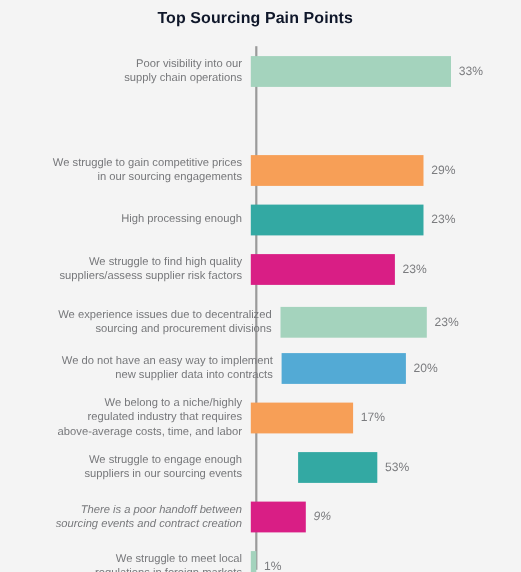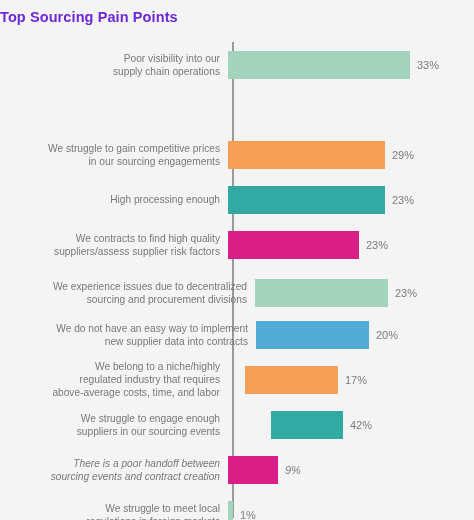--- a/index.html
+++ b/index.html
@@ -20,24 +20,24 @@
     height: 520px;
     background: #f4f4f4;
     box-sizing: border-box;
   }
 
   #chart-title {
     position: absolute;
     top: 9px;
     left: 0;
     width: 464px;
-    text-align: left;
+    text-align: center;
     font-size: 14.5px;
     font-weight: bold;
-    color: #6d28d9;
+    color: #0f172a;
     letter-spacing: 0.1px;
   }
 
   
   #plot-area {
     position: absolute;
     top: 40px;
     left: 0;
     width: 474px;
     height: 478px;
@@ -123,21 +123,21 @@
         </div>
       </div>
       <div class="bar-row" style="top: 137px;">
         <div class="bar-label">High processing enough</div>
         <div class="bar-track">
           <div class="bar-fill" style="width: 157px; background: rgb(51, 169, 163);"></div>
           <div class="bar-value">23%</div>
         </div>
       </div>
       <div class="bar-row" style="top: 182px;">
-        <div class="bar-label">We contracts to find high quality
+        <div class="bar-label">We struggle to find high quality
 suppliers/assess supplier risk factors</div>
         <div class="bar-track">
           <div class="bar-fill" style="width: 131px; background: rgb(217, 30, 133);"></div>
           <div class="bar-value">23%</div>
         </div>
       </div>
       <div class="bar-row" style="top: 230px; padding-left: 27px;">
         <div class="bar-label">We experience issues due to decentralized
 sourcing and procurement divisions</div>
         <div class="bar-track">
@@ -146,35 +146,35 @@
         </div>
       </div>
       <div class="bar-row" style="top: 272px; padding-left: 28px;">
         <div class="bar-label">We do not have an easy way to implement
 new supplier data into contracts</div>
         <div class="bar-track">
           <div class="bar-fill" style="width: 113px; background: rgb(83, 170, 213);"></div>
           <div class="bar-value">20%</div>
         </div>
       </div>
-      <div class="bar-row" style="top: 317px; gap: 17px;">
+      <div class="bar-row" style="top: 317px;">
         <div class="bar-label">We belong to a niche/highly
 regulated industry that requires
 above-average costs, time, and labor</div>
         <div class="bar-track">
           <div class="bar-fill" style="width: 93px; background: rgb(247, 159, 87);"></div>
           <div class="bar-value">17%</div>
         </div>
       </div>
       <div class="bar-row" style="top: 362px; gap: 43px;">
         <div class="bar-label">We struggle to engage enough
 suppliers in our sourcing events</div>
         <div class="bar-track">
           <div class="bar-fill" style="width: 72px; background: rgb(51, 169, 163);"></div>
-          <div class="bar-value">42%</div>
+          <div class="bar-value">53%</div>
         </div>
       </div>
       <div class="bar-row" style="top: 407px; font-style: italic;">
         <div class="bar-label">There is a poor handoff between
 sourcing events and contract creation</div>
         <div class="bar-track">
           <div class="bar-fill" style="width: 50px; background: rgb(217, 30, 133);"></div>
           <div class="bar-value">9%</div>
         </div>
       </div>

